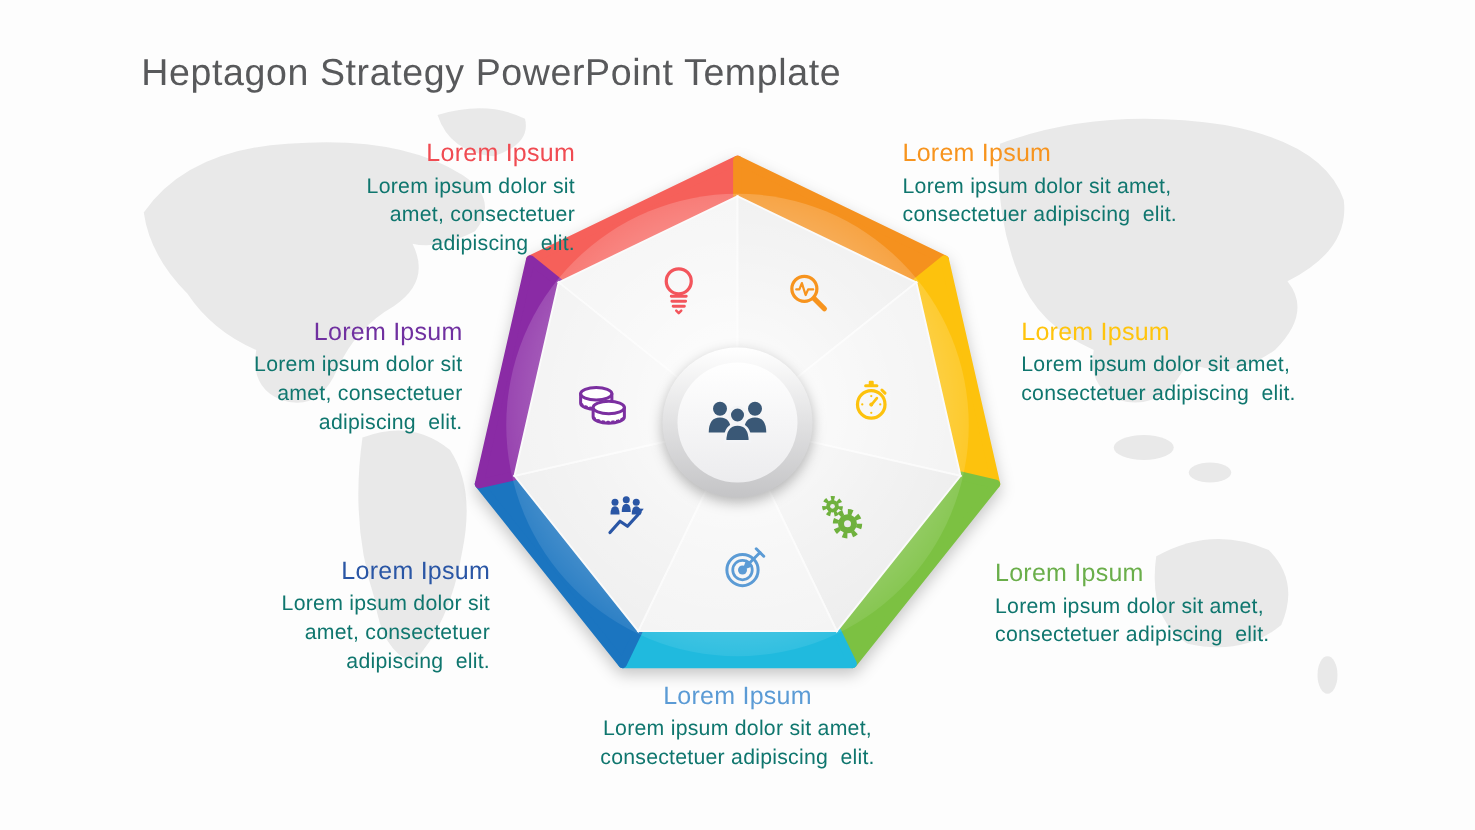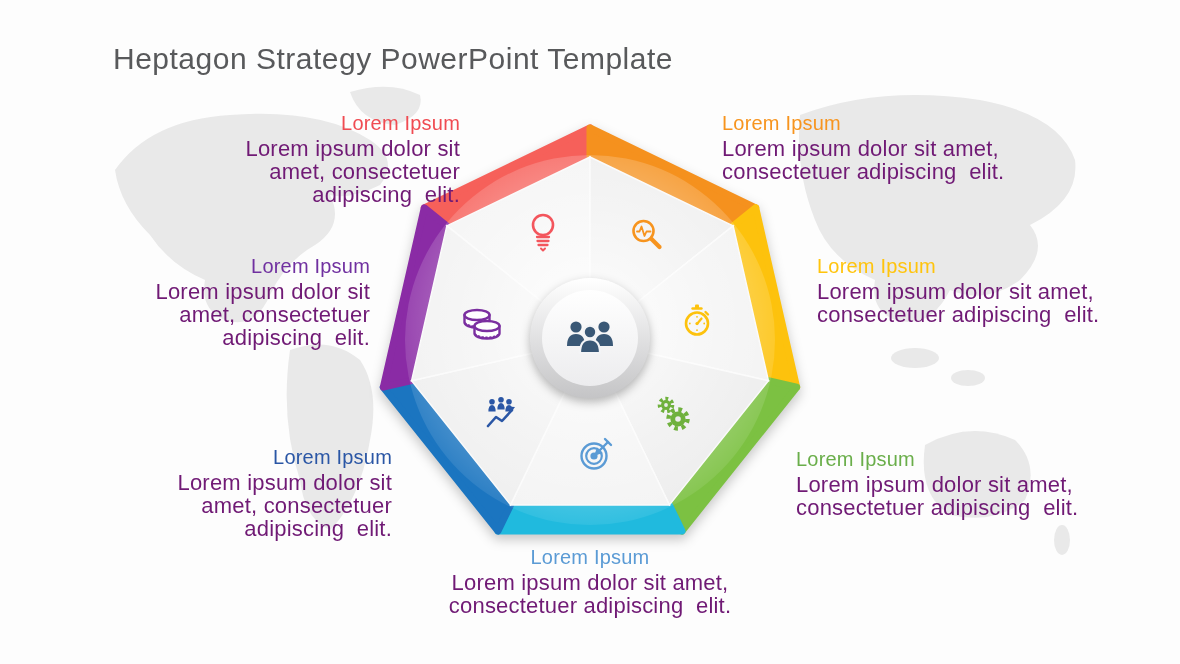--- a/index.html
+++ b/index.html
@@ -6,21 +6,21 @@
   .slide{position:relative;width:1180px;height:664px;overflow:hidden;
          background:#fdfdfd;font-family:"Liberation Sans",sans-serif;}
   .map-svg{position:absolute;left:0;top:0;}
   .page-title{position:absolute;left:113px;top:42px;margin:0;
               font-size:30px;font-weight:400;color:#58595b;letter-spacing:.5px;}
   .diagram-svg{position:absolute;left:0;top:0;}
   .band-group{filter:drop-shadow(0 5px 6px rgba(0,0,0,.22));}
   .center-group{filter:drop-shadow(0 4px 5px rgba(0,0,0,.28));}
   .tb{position:absolute;}
   .tb .h{font-size:20px;font-weight:normal;line-height:24px;letter-spacing:.2px;margin-bottom:2px;}
-  .tb .b{font-size:22px;color:#701a75;line-height:23px;white-space:pre-wrap;letter-spacing:.2px;}
+  .tb .b{font-size:17px;color:#0f766e;line-height:23px;white-space:pre-wrap;letter-spacing:.2px;}
   .tb-tl{right:720px;top:111px;text-align:right;}
   .tb-tr{left:722px;top:111px;text-align:left;}
   .tb-r {left:817px;top:254px;text-align:left;}
   .tb-br{left:796px;top:447px;text-align:left;}
   .tb-b {left:590px;top:545px;transform:translateX(-50%);text-align:center;white-space:nowrap;}
   .tb-bl{right:788px;top:445px;text-align:right;}
   .tb-l {right:810px;top:254px;text-align:right;}
 </style>
 </head>
 <body>

